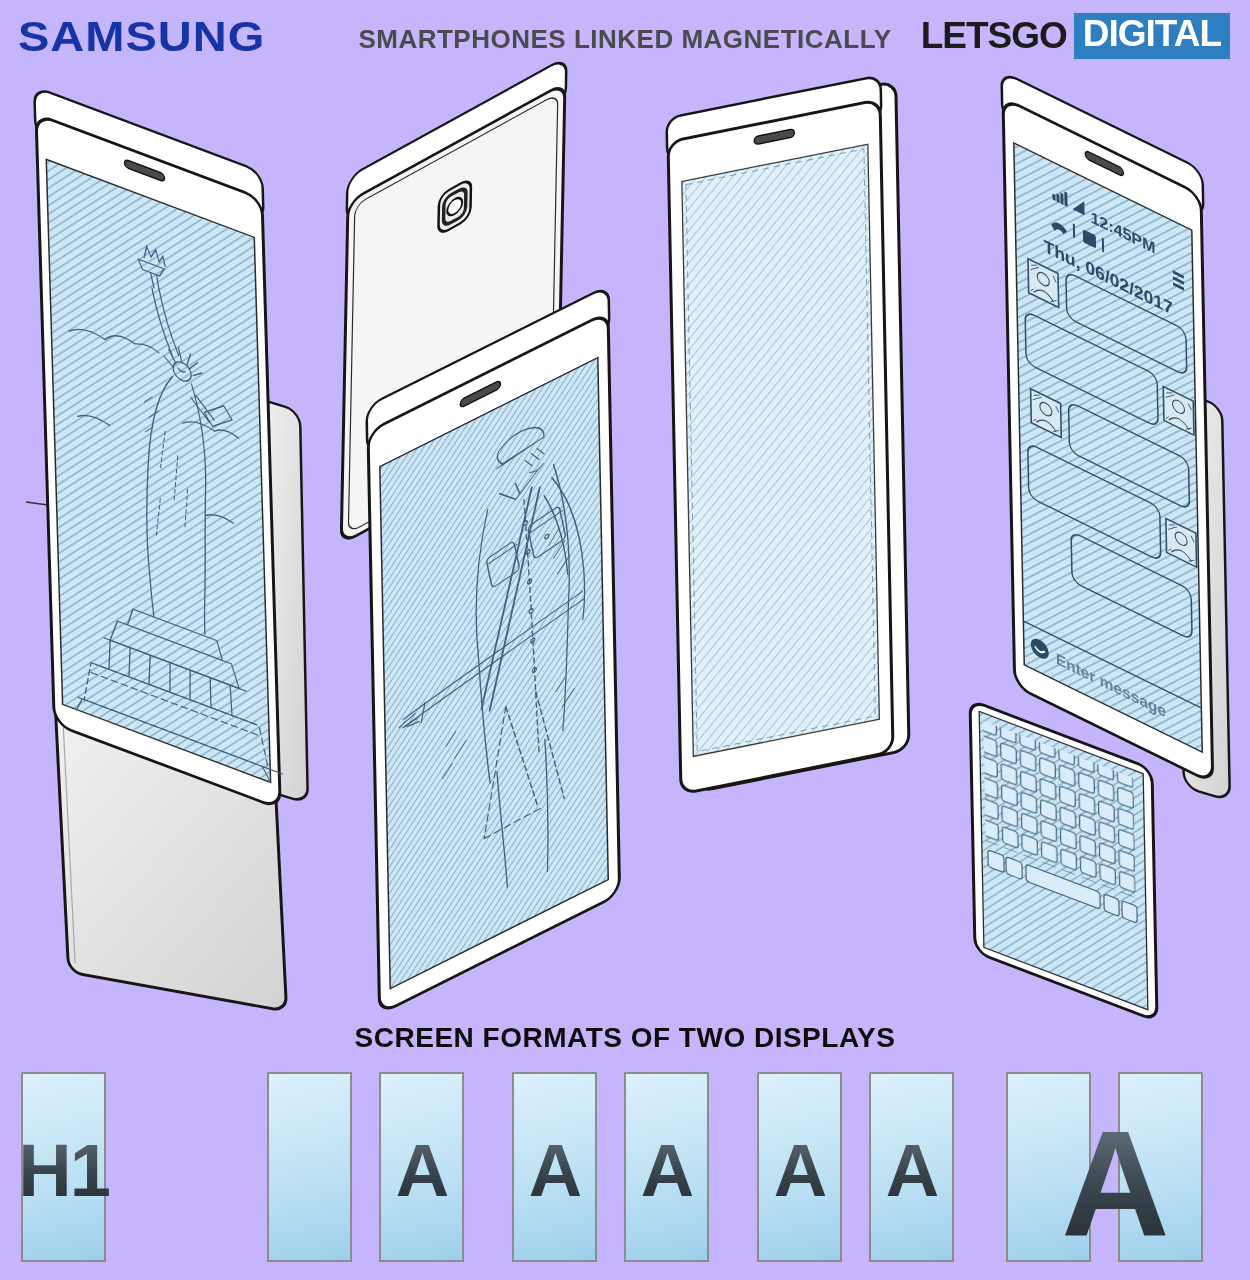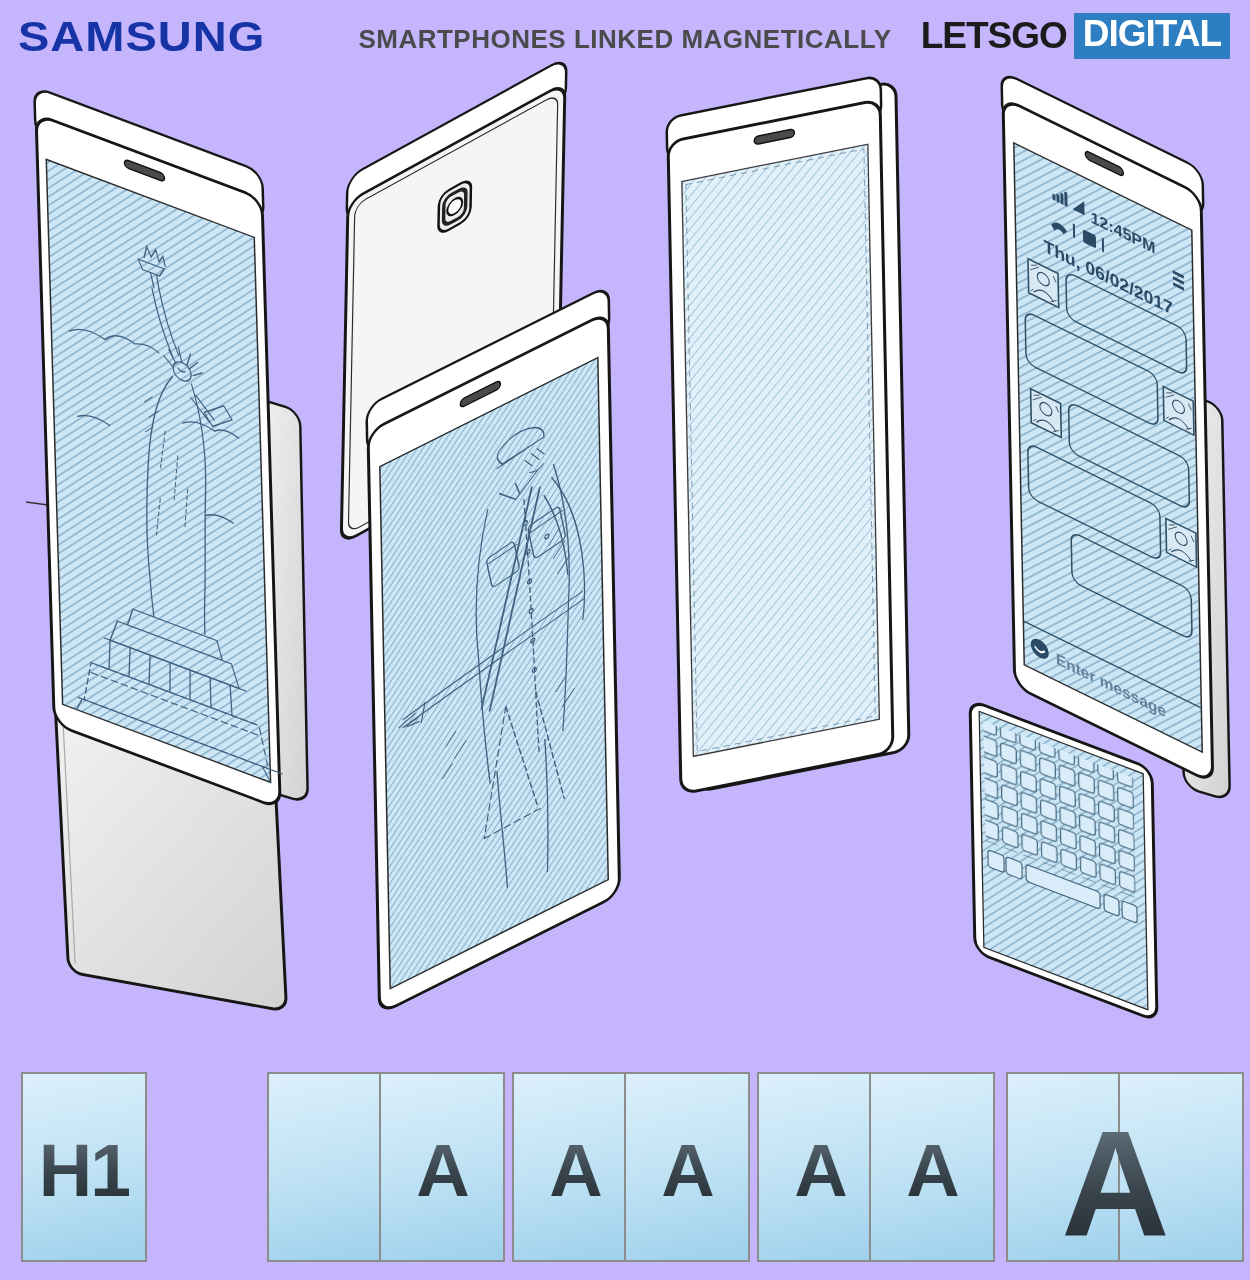--- a/index.html
+++ b/index.html
@@ -13,21 +13,21 @@
   #letsgo-box{position:absolute;right:20px;top:13px;display:flex;align-items:center;}
   #letsgo-txt{font-size:37px;font-weight:800;color:#1c1c1c;letter-spacing:-1px;margin-right:7px;}
   #digital-txt{font-size:37px;font-weight:800;color:#fff;background:#2e7fc1;
         padding:0px 9px 4px 9px;letter-spacing:-1px;}
   
   #figures{position:absolute;left:0;top:0;}
   
   #formats-heading{position:absolute;left:0;right:0;top:1022px;text-align:center;
         font-size:28px;font-weight:800;color:#0d0d0d;letter-spacing:0.5px;}
   .pair{position:absolute;top:1072px;width:219px;height:190px;}
-  .tile{position:absolute;top:0;width:126px;height:190px;box-sizing:border-box;
+  .tile{position:absolute;top:0;width:85px;height:190px;box-sizing:border-box;
         border:2px solid #8c8c8c;
         background:linear-gradient(168deg,#dcf0fb 0%,#bfe2f4 52%,#9ed0ec 100%);
         display:flex;align-items:center;justify-content:center;}
   .tile.left{left:0;} .tile.right{left:112px;}
   .tile-letter{font-size:74px;font-weight:800;letter-spacing:-2px;padding-top:6px;color:#333;}
   .bigA{position:absolute;left:50%;bottom:4px;transform:translateX(-50%);line-height:1;
         font-size:150px;font-weight:800;z-index:2;color:#333;}
   @supports (-webkit-background-clip: text) {
     .tile-letter,.bigA{background:linear-gradient(180deg,#6b7a84 0%,#39444c 55%,#232b31 100%);
         -webkit-background-clip:text;background-clip:text;color:transparent;}
@@ -231,20 +231,21 @@
             <path d="M0,478 H178" stroke="#2e4f66" stroke-width="1.5"></path>
             <circle cx="16" cy="498" r="9" fill="#2b4a66"></circle>
             <path d="M11,498 q5,6 10,0" stroke="#fff" stroke-width="2" fill="none"></path>
             <text x="32" y="505" font-size="15.5" font-weight="bold" fill="#64809a">Enter message</text>
           </g>
         </g>
       </g>
     </g>
   </svg>
 
+  <div id="formats-heading">SCREEN FORMATS OF TWO DISPLAYS</div>
 
   <div class="pair" id="pair1">
     <div class="tile left">
       <span class="tile-letter">H1</span>
       </div>
   </div>
   <div class="pair" id="pair2">
     <div class="tile left">
       <span class="tile-letter"></span>
       </div>

